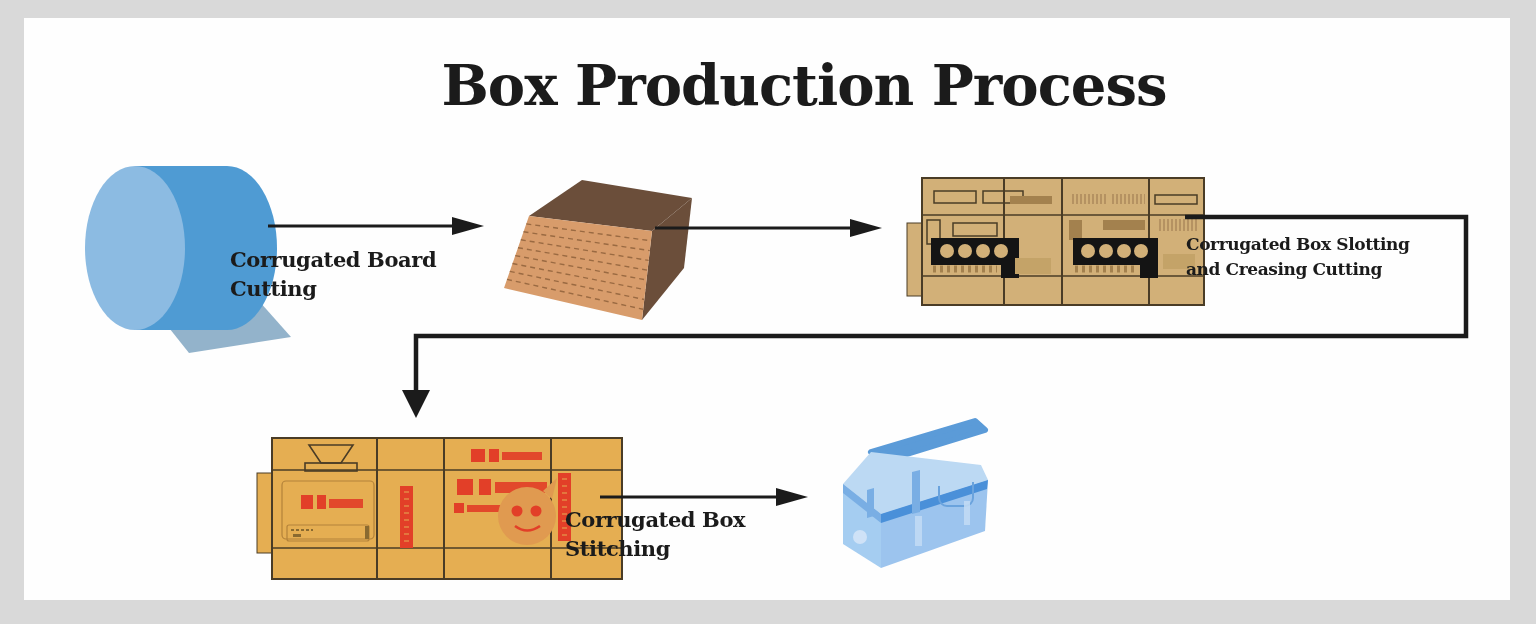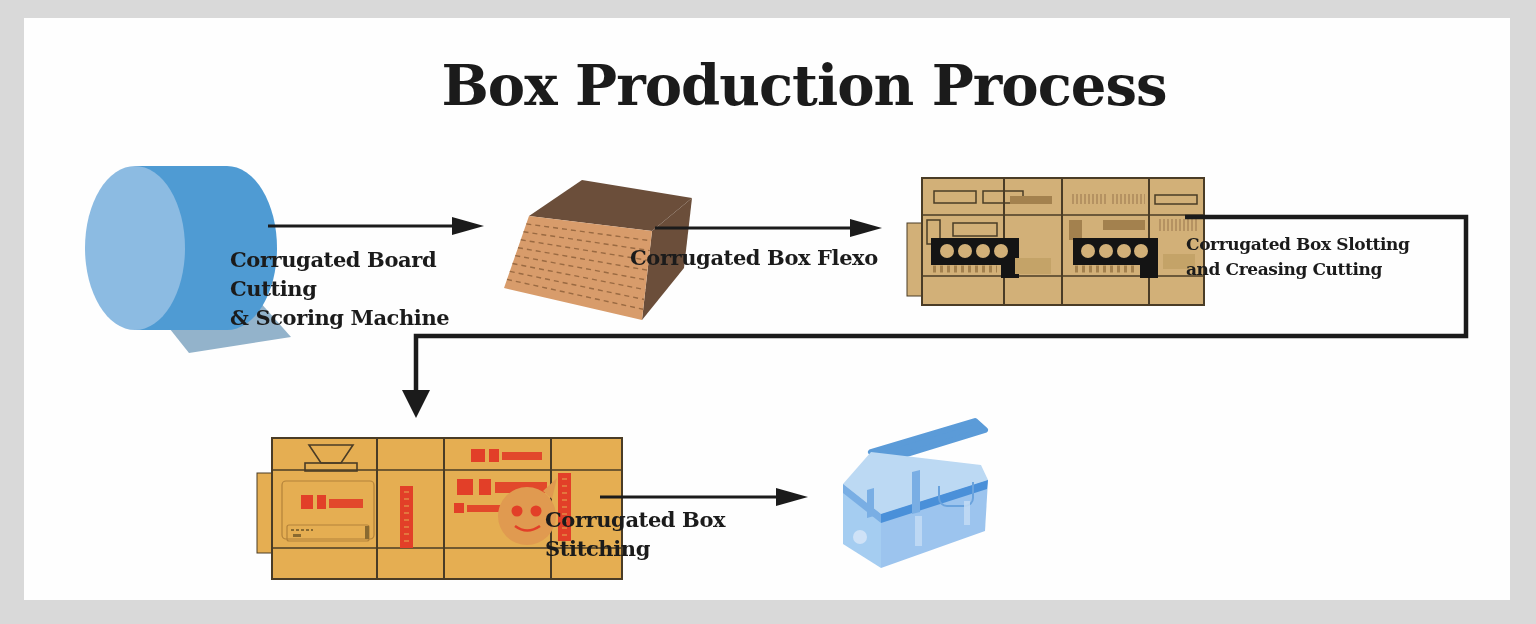--- a/index.html
+++ b/index.html
@@ -186,28 +186,26 @@
       <polygon points="402,390 430,390 416,418" style="fill:var(--ink)"></polygon>
     </g>
     <g>
       <line x1="600" y1="497" x2="776" y2="497" style="stroke:var(--ink)" stroke-width="3"></line>
       <polygon points="776,488 808,497 776,506" style="fill:var(--ink)"></polygon>
     </g>
   </svg>
 
   <div class="flow-label" style="left:230px;top:246px;width:270px">
     <span>Corrugated Board Cutting</span>
-    <span>&amp; Scoring Machine</span>
   </div>
 
   <div class="flow-label" style="left:630px;top:244px;width:270px">
-    <span>Corrugated Box Flexo</span>
   </div>
 
   <div class="flow-label big" style="left:1186px;top:232px;width:280px">
     <span>Corrugated Box Slotting</span>
     <span>and Creasing Cutting</span>
   </div>
 
-  <div class="flow-label" style="left:545px;top:506px;width:270px">
+  <div class="flow-label" style="left:565px;top:506px;width:270px">
     <span>Corrugated Box Stitching</span>
   </div>
 </div>
 
 </body></html>

